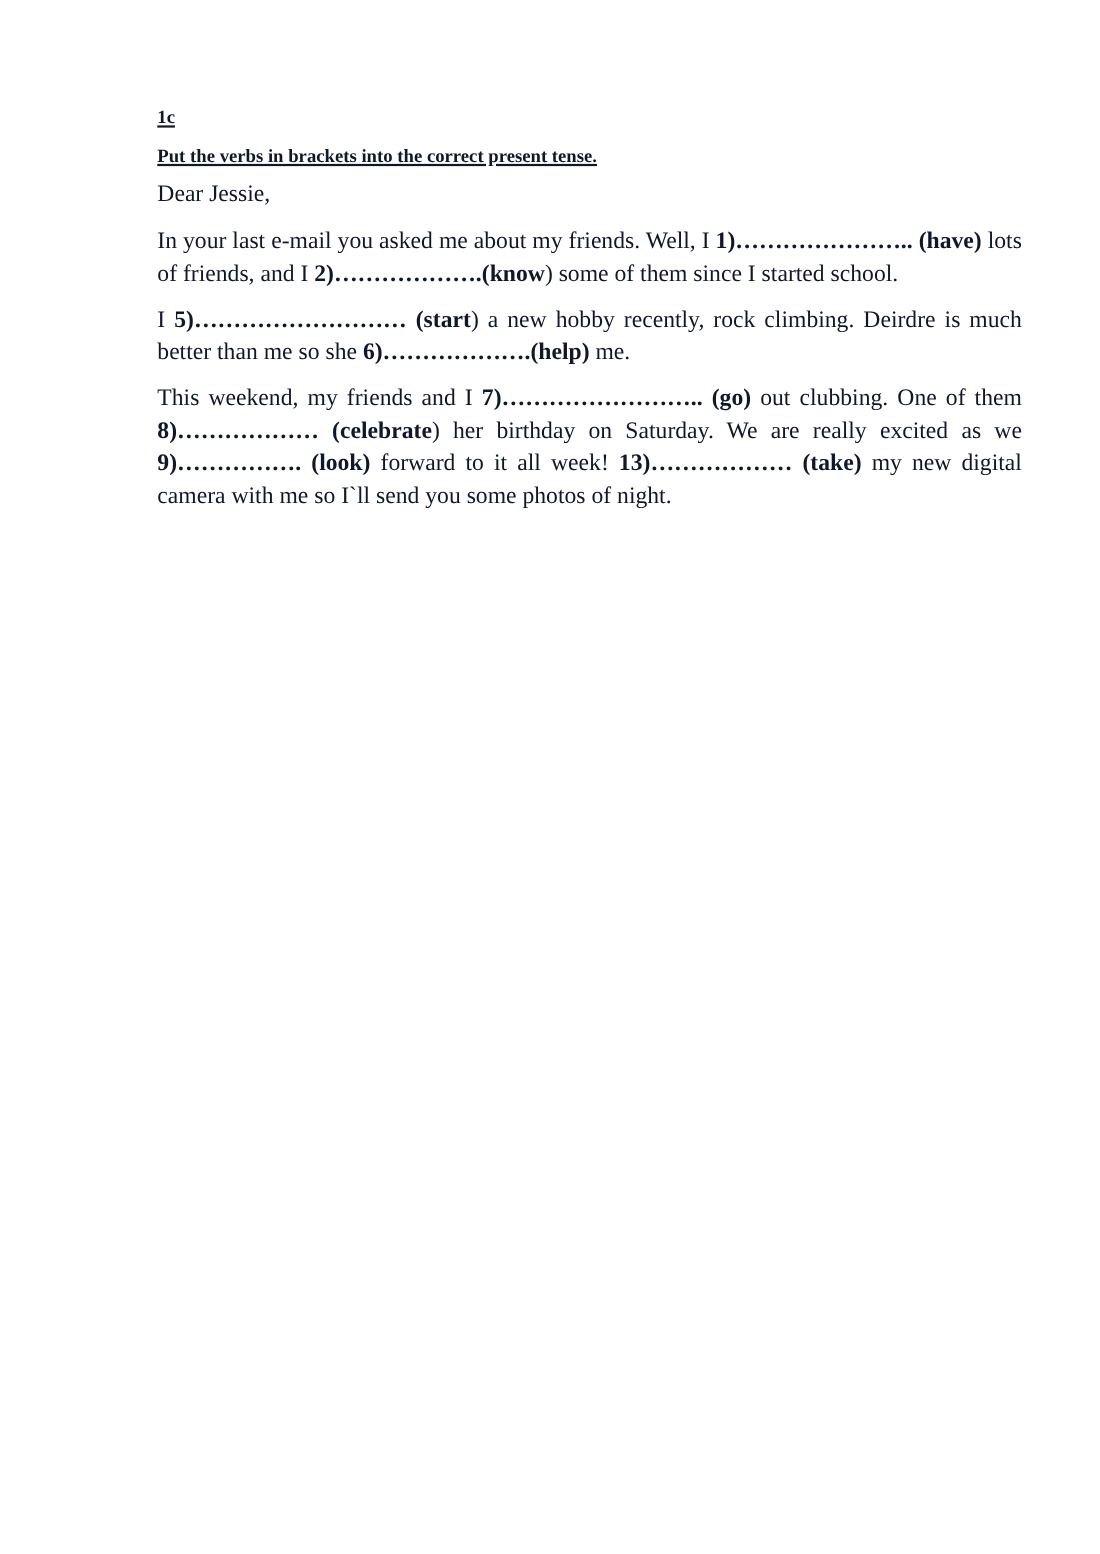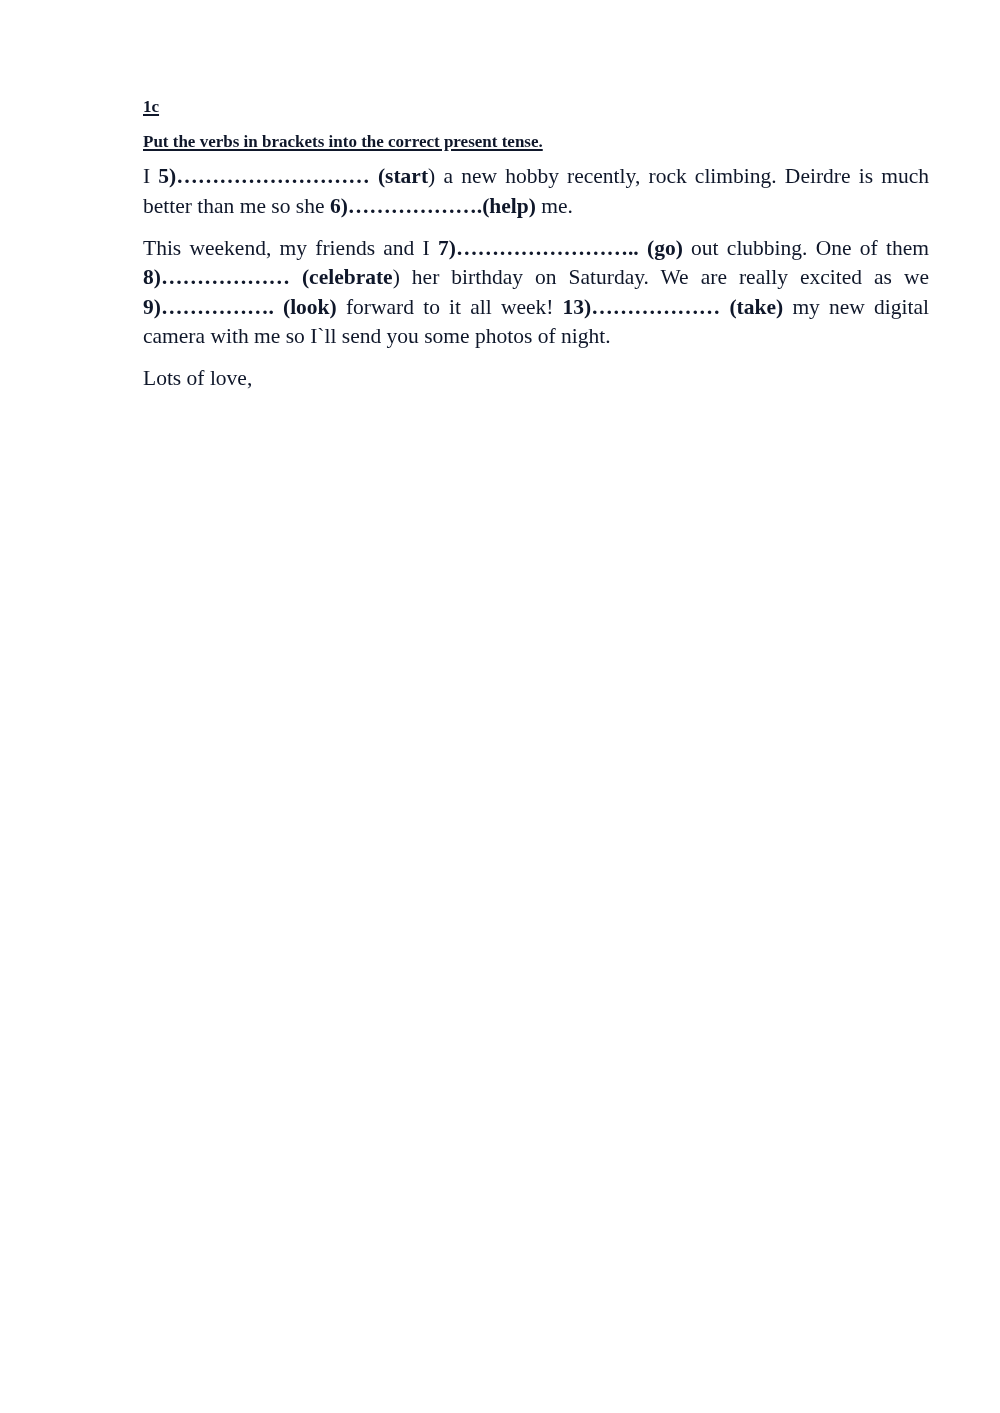--- a/index.html
+++ b/index.html
@@ -22,25 +22,28 @@
   p.body.last-just { text-align-last: left; }
   b { font-weight: bold; }
 </style>
 </head>
 <body>
 
 <div class="page">
   <p class="heading code">1c</p>
   <p class="heading instr">Put the verbs in brackets into the correct present tense.</p>
 
+  <p class="body">Dear Jessie,</p>
 
+  <p class="body last-just">
+    <span>In your last e-mail you asked me about my friends. Well, I </span><b>1)…………………..</b><span> </span><b>(have)</b><span> lots of friends, and I </span><b>2)……………….(know</b><span>) some of them since I started school.</span>
+  </p>
 
 
   <p class="body last-just">
     <span>I </span><b>5)……………………… (start</b><span>) a new hobby recently, rock climbing. Deirdre is much better than me so she </span><b>6)……………….(help)</b><span> me.</span>
   </p>
 
   <p class="body last-just">
     <span>This weekend, my friends and I </span><b>7)…………………….. (go)</b><span> out clubbing. One of them </span><b>8)……………… (celebrate</b><span>) her birthday on Saturday. We are really excited as we </span><b>9)……………. (look)</b><span> forward to it all week! </span><b>13)……………… (take)</b><span> my new digital camera with me so I`ll send you some photos of night.</span>
   </p>
 
-  <p class="body">Lots of love,</p>
 </div>
 
 </body></html>

